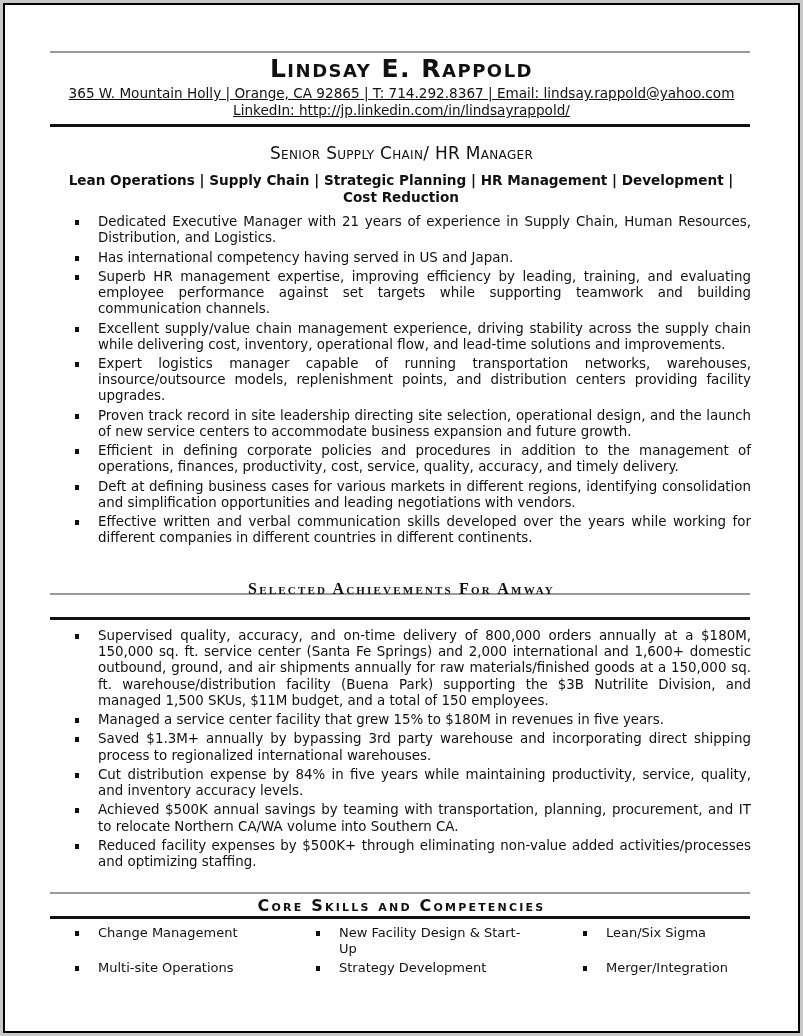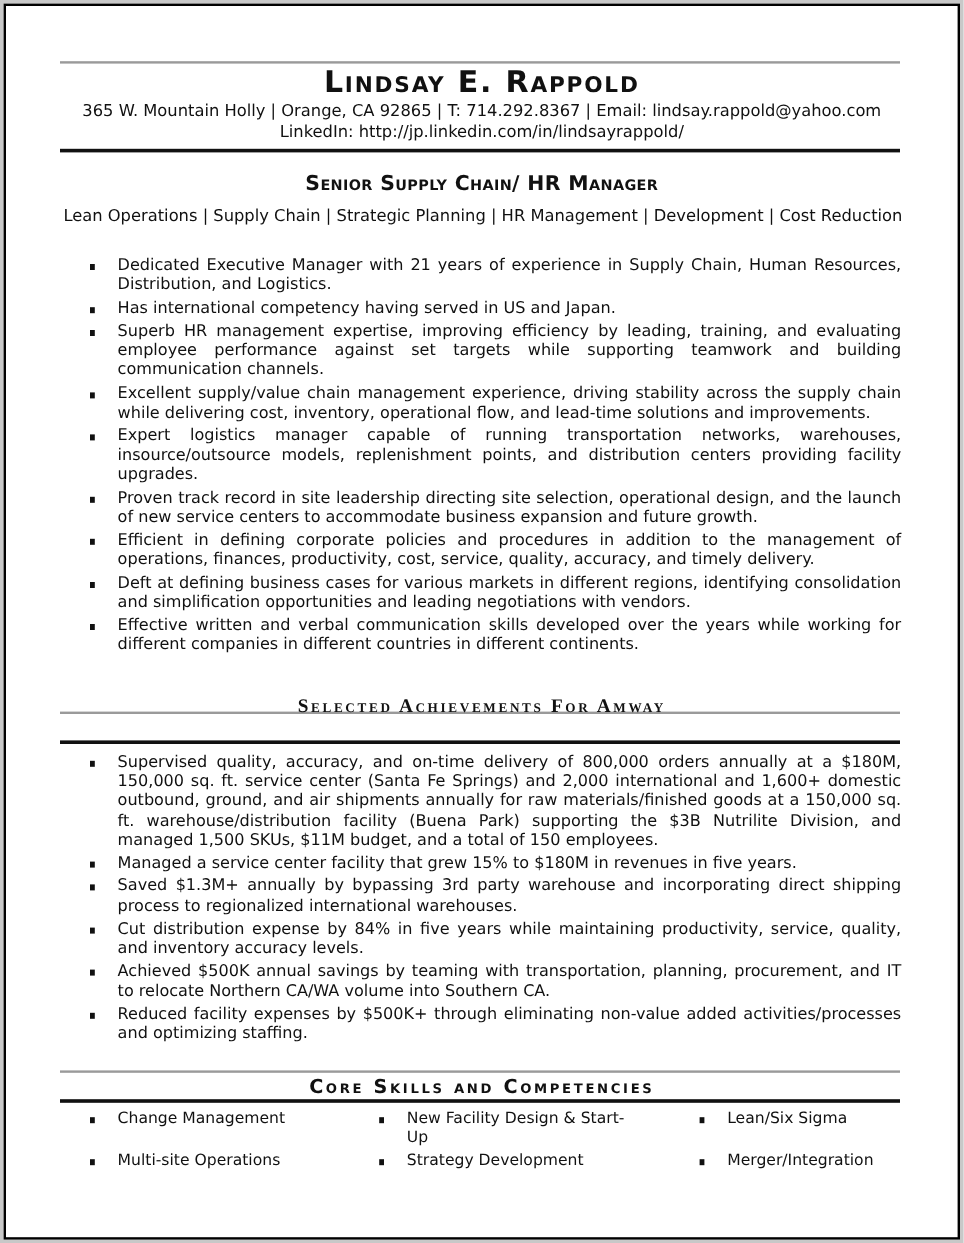--- a/index.html
+++ b/index.html
@@ -20,29 +20,29 @@
     }
     .rule-thin { position: absolute; left: 50px; width: 700px; height: 2px; background: #9a9a9a; }
     .rule-thick { position: absolute; left: 50px; width: 700px; height: 3px; background: #111; }
     .name {
       position: absolute; left: 0; width: 803px; top: 54px;
       text-align: center; font-weight: bold; font-size: 25px; letter-spacing: 1.5px;
       font-variant: small-caps;
     }
     .contact {
       position: absolute; left: 0; width: 803px; text-align: center;
-      font-size: 13.6px; line-height: 18px;
+      font-size: 13.6px; line-height: 18px; text-decoration: underline;
     }
     .title {
       position: absolute; left: 0; width: 803px; top: 143px; text-align: center;
-      font-weight: bold; font-size: 17px; font-variant: small-caps; letter-spacing: 0.3px;
+      font-weight: normal; font-size: 17px; font-variant: small-caps; letter-spacing: 0.3px;
     }
     .keywords {
-      position: absolute; left: 50px; width: 702px; top: 172px; text-align: right;
-      font-weight: normal; font-size: 13.6px; line-height: 17px;
+      position: absolute; left: 50px; width: 702px; top: 172px; text-align: center;
+      font-weight: bold; font-size: 13.6px; line-height: 17px;
     }
     .section-head {
       position: absolute; left: 0; width: 803px; text-align: center;
       font-weight: bold; font-size: 16px; font-variant: small-caps; letter-spacing: 2.2px;
     }
     ul.bullets {
       position: absolute; left: 75px; width: 676px; margin: 0; padding: 0; list-style: none;
     }
     ul.bullets li {
       position: relative; padding-left: 23px;

